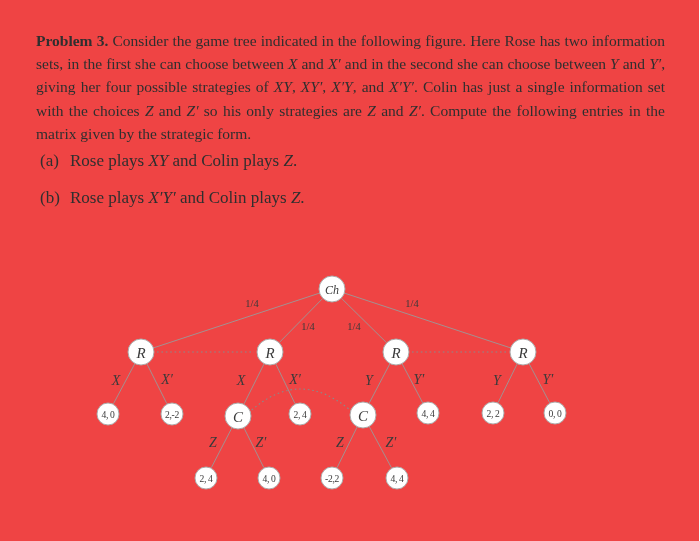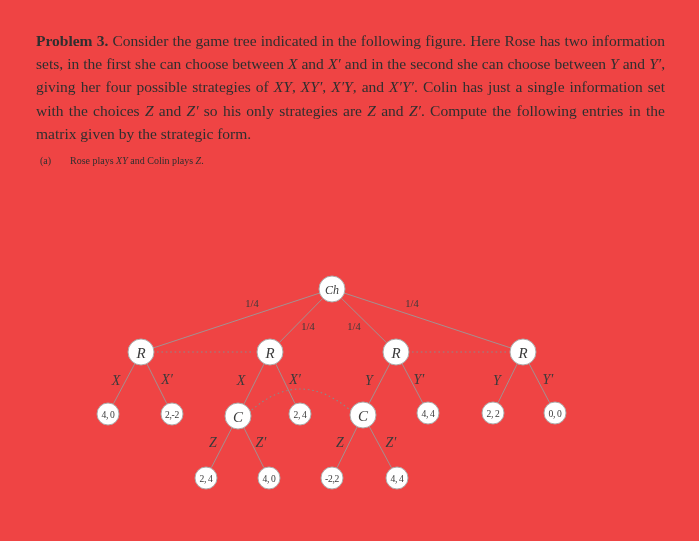--- a/index.html
+++ b/index.html
@@ -20,21 +20,21 @@
     font-size: 15.5px;
     line-height: 23.4px;
     text-align: justify;
   }
   .plabel { font-weight: bold; }
   .mi { font-style: italic; }
   .item {
     position: absolute;
     left: 40px;
     width: 620px;
-    font-size: 10px;
+    font-size: 17px;
     line-height: 20px;
   }
   .item-a { top: 151px; }
   .item-b { top: 188px; }
   .item-c { top: 224px; }
   .marker { display: inline-block; width: 30px; }
   #tree-svg {
     position: absolute;
     left: 0; top: 0;
     width: 700px; height: 541px;
@@ -51,20 +51,21 @@
 </style>
 </head>
 <body>
 
 <div class="page">
 
   <p class="para"><b class="plabel">Problem 3.</b><span> Consider the game tree indicated in the following figure. Here Rose has two information sets, in the first she can choose between <span class="mi">X</span> and <span class="mi">X′</span> and in the second she can choose between <span class="mi">Y</span> and <span class="mi">Y′</span>, giving her four possible strategies of <span class="mi">XY</span>, <span class="mi">XY′</span>, <span class="mi">X′Y</span>, and <span class="mi">X′Y′</span>. Colin has just a single information set with the choices <span class="mi">Z</span> and <span class="mi">Z′</span> so his only strategies are <span class="mi">Z</span> and <span class="mi">Z′</span>. Compute the following entries in the matrix given by the strategic form.</span></p>
 
   <div class="item item-a"><span class="marker">(a)</span><span>Rose plays <span class="mi">XY</span> and Colin plays <span class="mi">Z</span>.</span></div>
 
+  <div class="item item-b"><span class="marker">(b)</span><span>Rose plays <span class="mi">X′Y′</span> and Colin plays <span class="mi">Z</span>.</span></div>
 
 
   <svg id="tree-svg" viewBox="0 0 700 541" xmlns="http://www.w3.org/2000/svg">
       <line x1="319.1794141029308" y1="293.22877964144163" x2="153.82058589706915" y2="347.77122035855837" stroke="#9a9a9a" stroke-width="0.9"></line>
       <line x1="322.5307289981737" y1="298.6220011792751" x2="279.4692710018263" y2="342.3779988207249" stroke="#9a9a9a" stroke-width="0.9"></line>
       <line x1="341.62080819905356" y1="298.4704830709433" x2="386.37919180094644" y2="342.5295169290567" stroke="#9a9a9a" stroke-width="0.9"></line>
       <line x1="344.8205858970692" y1="293.22877964144163" x2="510.1794141029308" y2="347.77122035855837" stroke="#9a9a9a" stroke-width="0.9"></line>
       <line x1="134.65703740048704" y1="363.9170812475698" x2="113.40326443662215" y2="403.8484122705887" stroke="#9a9a9a" stroke-width="0.9"></line>
       <line x1="147.03738353924942" y1="364.07476707849884" x2="166.85704365175047" y2="403.71408730350095" stroke="#9a9a9a" stroke-width="0.9"></line>
       <line x1="263.96261646075055" y1="364.07476707849884" x2="244.03738353924942" y2="403.92523292150116" stroke="#9a9a9a" stroke-width="0.9"></line>

